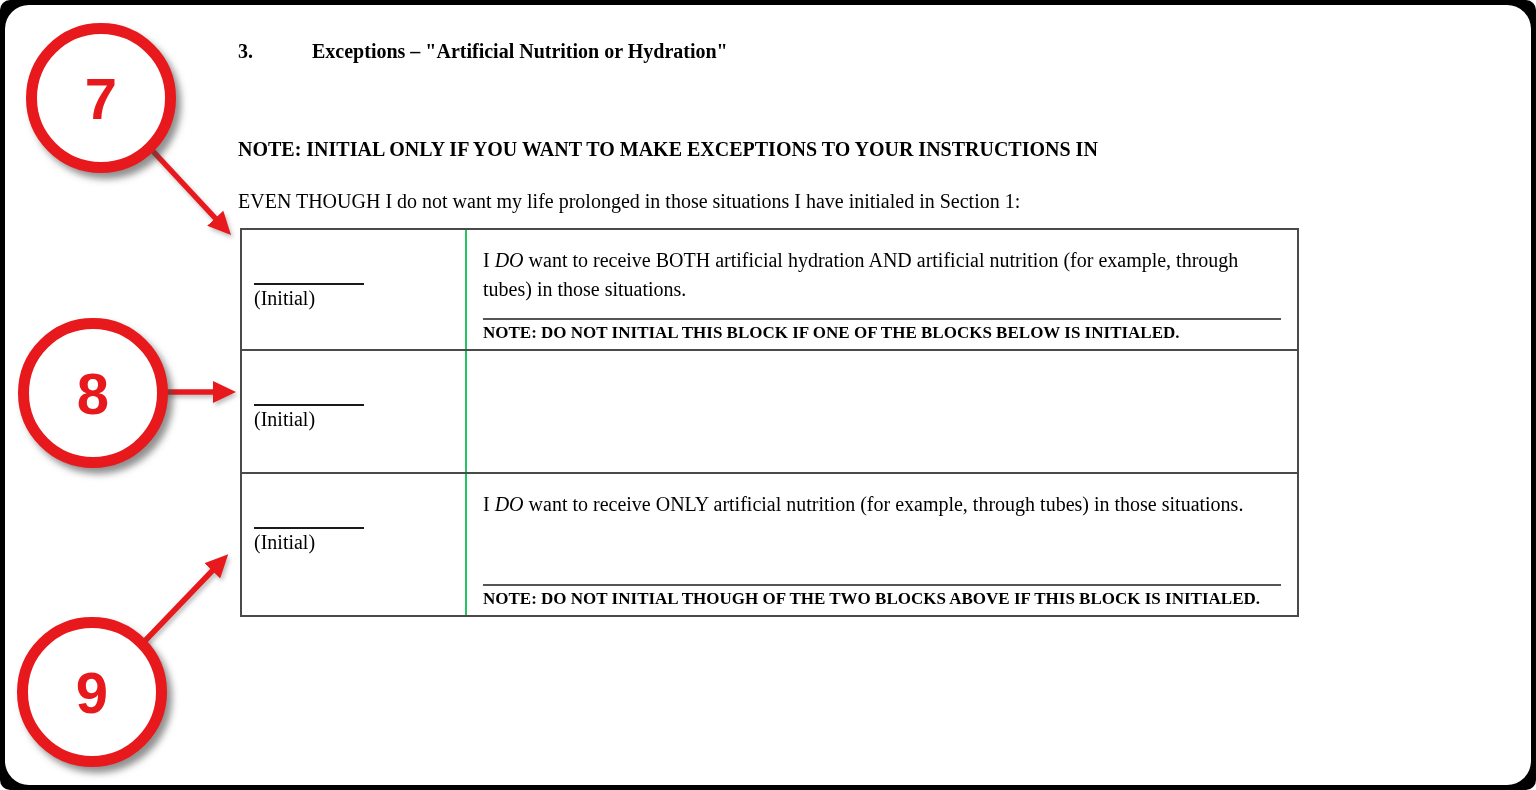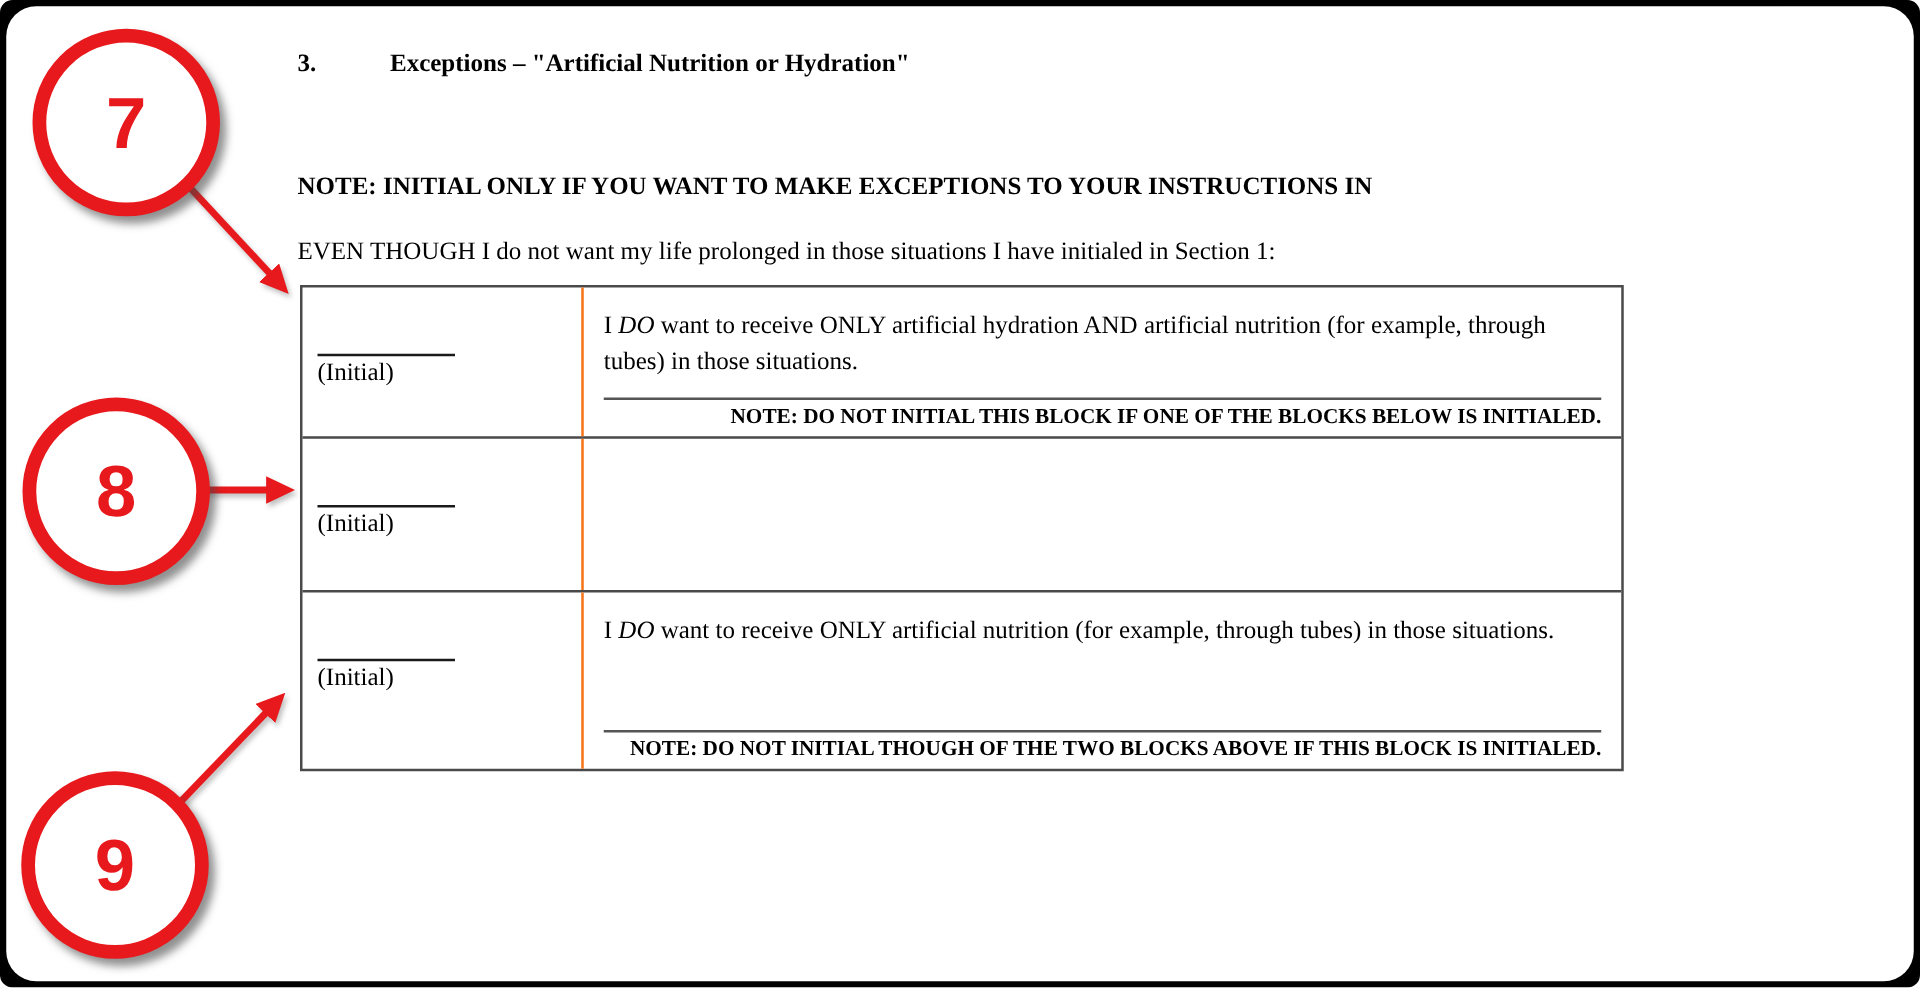--- a/index.html
+++ b/index.html
@@ -21,33 +21,33 @@
   .xtable{
     position:absolute;left:240px;top:228px;width:1059px;
     border:2px solid #4a4a4a;box-sizing:border-box;background:#fff;
   }
   .xrow{display:flex;box-sizing:border-box;}
   .xrow + .xrow{border-top:2px solid #4a4a4a;}
   .row-1{min-height:119px;}
   .row-2{min-height:123px;}
   .row-3{min-height:143px;}
   .cell-initial{
-    width:225px;flex:0 0 225px;border-right:2px solid #f97316;
+    width:225px;flex:0 0 225px;border-right:2px solid #22c55e;
     box-sizing:border-box;padding:53px 0 0 12px;
   }
   .initial-line{width:110px;height:0;border-bottom:2px solid #1a1a1a;}
   .initial-label{font-size:20px;line-height:26px;}
   .cell-statement{
     flex:1;display:flex;flex-direction:column;box-sizing:border-box;
     padding:16px 16px 5px 16px;
   }
   .statement{font-size:20px;line-height:29px;}
   .statement .emph{font-style:italic;text-align:center;}
   .note-sep{margin-top:auto;width:100%;border-top:2px solid #555;}
-  .note-text{font-size:17px;font-weight:bold;line-height:22px;padding-top:2px;text-align:right;}
+  .note-text{font-size:17px;font-weight:bold;line-height:22px;padding-top:2px;}
 
   
   .callout{
     position:absolute;width:128px;height:128px;border-radius:50%;
     border:11px solid var(--accent,#E8191C);background:#fff;
     box-shadow:5px 6px 7px rgba(70,70,70,0.6);
     display:flex;align-items:center;justify-content:center;
     font-family:"Liberation Sans","DejaVu Sans",sans-serif;
     font-weight:bold;font-size:58px;color:var(--accent,#E8191C);
     z-index:3;
@@ -78,21 +78,21 @@
 
     <div class="xrow row-1">
       <div class="cell-initial">
         <div class="initial-line"></div>
         <div class="initial-label">(Initial)</div>
       </div>
       <div class="cell-statement">
         <div class="statement">
           <span>I</span>
           <span class="emph">DO</span>
-          <span>want to receive ONLY artificial hydration AND artificial nutrition (for example, through tubes) in those situations.</span>
+          <span>want to receive BOTH artificial hydration AND artificial nutrition (for example, through tubes) in those situations.</span>
         </div>
         <div class="note-sep"></div>
         <div class="note-text">NOTE: DO NOT INITIAL THIS BLOCK IF ONE OF THE BLOCKS BELOW IS INITIALED.</div>
       </div>
     </div>
 
     <div class="xrow row-2">
       <div class="cell-initial">
         <div class="initial-line"></div>
         <div class="initial-label">(Initial)</div>

